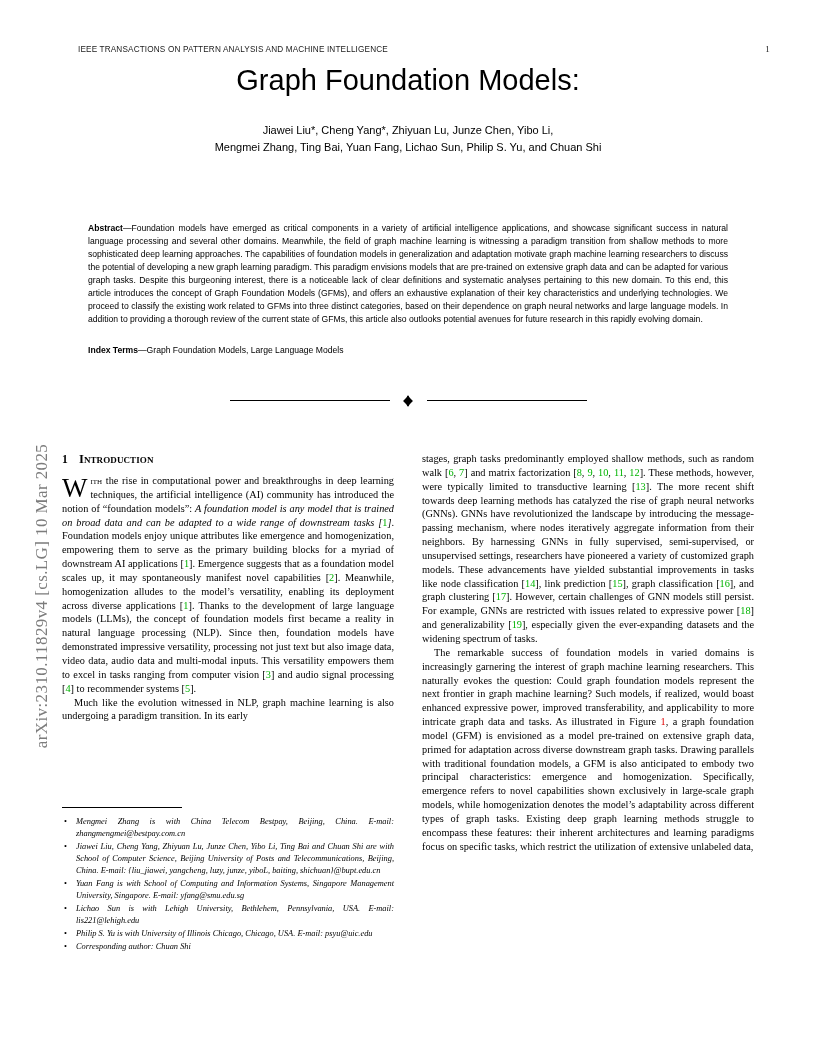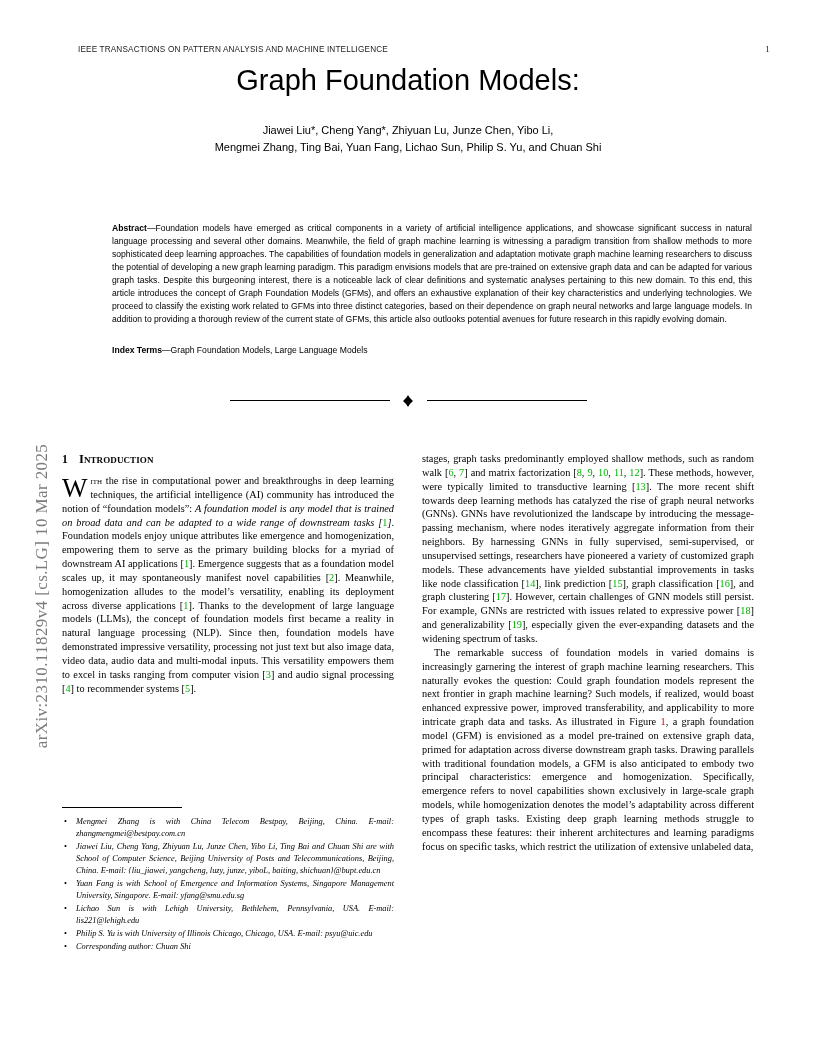--- a/index.html
+++ b/index.html
@@ -82,21 +82,20 @@
     margin-top: 22px;
     color: #000;
   }
 
   
   .abstract-block {
     position: absolute;
     left: 88px;
     top: 222px;
     width: 640px;
-    margin-left: 24px;
   }
   .abstract-para {
     font-family: "Liberation Sans", sans-serif;
     font-size: 8.6px;
     line-height: 1.52;
     text-align: justify;
     margin: 0;
     color: #000;
   }
   .abstract-para .lead,
@@ -280,32 +279,33 @@
 
   <div class="columns">
 
     <div class="col col-left">
       <div class="sec-head">
         <span class="num">1</span><span class="smallcaps">Introduction</span>
       </div>
 
       <p class="body-text dropcap-para"><span class="dropcap">W</span><span class="sc">ith</span><span> the rise in computational power and breakthroughs in deep learning techniques, the artificial intelligence (AI) community has introduced the notion of “foundation models”: </span><span class="it">A foundation model is any model that is trained on broad data and can be adapted to a wide range of downstream tasks [</span><span class="cite">1</span><span class="it">]</span><span>. Foundation models enjoy unique attributes like emergence and homogenization, empowering them to serve as the primary building blocks for a myriad of downstream AI applications [</span><span class="cite">1</span><span>]. Emergence suggests that as a foundation model scales up, it may spontaneously manifest novel capabilities [</span><span class="cite">2</span><span>]. Meanwhile, homogenization alludes to the model’s versatility, enabling its deployment across diverse applications [</span><span class="cite">1</span><span>]. Thanks to the development of large language models (LLMs), the concept of foundation models first became a reality in natural language processing (NLP). Since then, foundation models have demonstrated impressive versatility, processing not just text but also image data, video data, audio data and multi-modal inputs. This versatility empowers them to excel in tasks ranging from computer vision [</span><span class="cite">3</span><span>] and audio signal processing [</span><span class="cite">4</span><span>] to recommender systems [</span><span class="cite">5</span><span>].</span></p>
 
+      <p class="body-text">Much like the evolution witnessed in NLP, graph machine learning is also undergoing a paradigm transition. In its early</p>
     </div>
 
     <div class="col col-right">
       <p class="body-text"><span>stages, graph tasks predominantly employed shallow methods, such as random walk [</span><span class="cite">6</span><span>, </span><span class="cite">7</span><span>] and matrix factorization [</span><span class="cite">8</span><span>, </span><span class="cite">9</span><span>, </span><span class="cite">10</span><span>, </span><span class="cite">11</span><span>, </span><span class="cite">12</span><span>]. These methods, however, were typically limited to transductive learning [</span><span class="cite">13</span><span>]. The more recent shift towards deep learning methods has catalyzed the rise of graph neural networks (GNNs). GNNs have revolutionized the landscape by introducing the message-passing mechanism, where nodes iteratively aggregate information from their neighbors. By harnessing GNNs in fully supervised, semi-supervised, or unsupervised settings, researchers have pioneered a variety of customized graph models. These advancements have yielded substantial improvements in tasks like node classification [</span><span class="cite">14</span><span>], link prediction [</span><span class="cite">15</span><span>], graph classification [</span><span class="cite">16</span><span>], and graph clustering [</span><span class="cite">17</span><span>]. However, certain challenges of GNN models still persist. For example, GNNs are restricted with issues related to expressive power [</span><span class="cite">18</span><span>] and generalizability [</span><span class="cite">19</span><span>], especially given the ever-expanding datasets and the widening spectrum of tasks.</span></p>
 
       <p class="body-text"><span>The remarkable success of foundation models in varied domains is increasingly garnering the interest of graph machine learning researchers. This naturally evokes the question: Could graph foundation models represent the next frontier in graph machine learning? Such models, if realized, would boast enhanced expressive power, improved transferability, and applicability to more intricate graph data and tasks. As illustrated in Figure </span><span class="cite-red">1</span><span>, a graph foundation model (GFM) is envisioned as a model pre-trained on extensive graph data, primed for adaptation across diverse downstream graph tasks. Drawing parallels with traditional foundation models, a GFM is also anticipated to embody two principal characteristics: emergence and homogenization. Specifically, emergence refers to novel capabilities shown exclusively in large-scale graph models, while homogenization denotes the model’s adaptability across different types of graph tasks. Existing deep graph learning methods struggle to encompass these features: their inherent architectures and learning paradigms focus on specific tasks, which restrict the utilization of extensive unlabeled data,</span></p>
     </div>
   </div>
 
   <div class="footnote-rule"></div>
   <ul class="affiliations">
     <li>Mengmei Zhang is with China Telecom Bestpay, Beijing, China. E-mail: zhangmengmei@bestpay.com.cn</li>
     <li>Jiawei Liu, Cheng Yang, Zhiyuan Lu, Junze Chen, Yibo Li, Ting Bai and Chuan Shi are with School of Computer Science, Beijing University of Posts and Telecommunications, Beijing, China. E-mail: {liu_jiawei, yangcheng, luzy, junze, yiboL, baiting, shichuan}@bupt.edu.cn</li>
-    <li>Yuan Fang is with School of Emergence and Information Systems, Singapore Management University, Singapore. E-mail: yfang@smu.edu.sg</li>
+    <li>Yuan Fang is with School of Computing and Information Systems, Singapore Management University, Singapore. E-mail: yfang@smu.edu.sg</li>
     <li>Lichao Sun is with Lehigh University, Bethlehem, Pennsylvania, USA. E-mail: lis221@lehigh.edu</li>
     <li>Philip S. Yu is with University of Illinois Chicago, Chicago, USA. E-mail: psyu@uic.edu</li>
     <li>Corresponding author: Chuan Shi</li>
   </ul>
 
 </div>
 
 </body></html>

